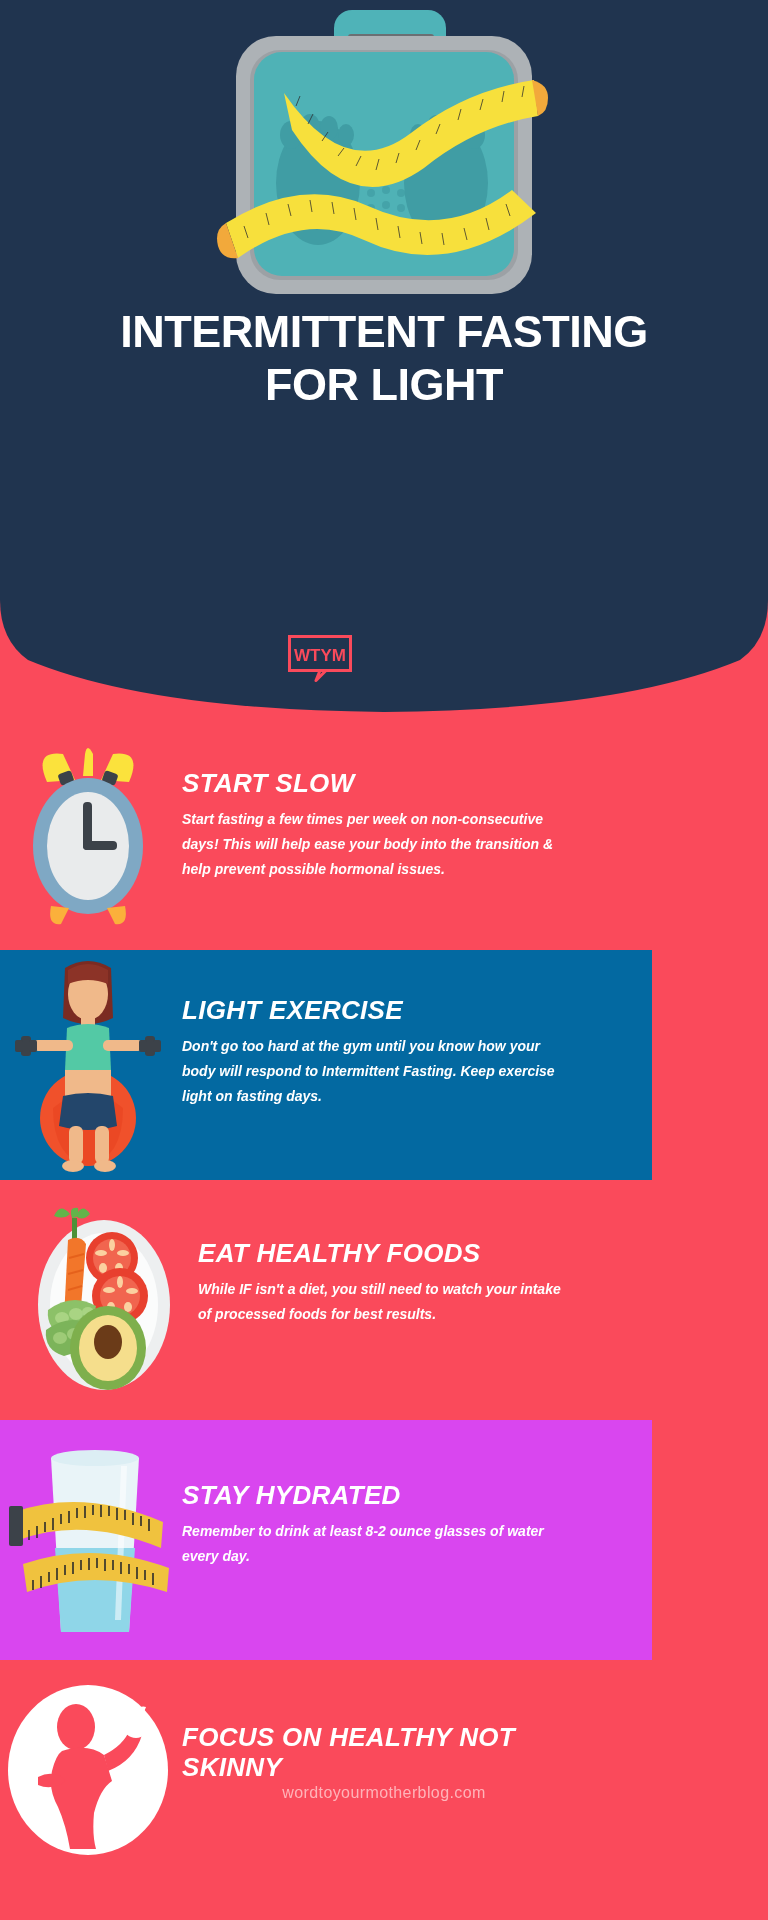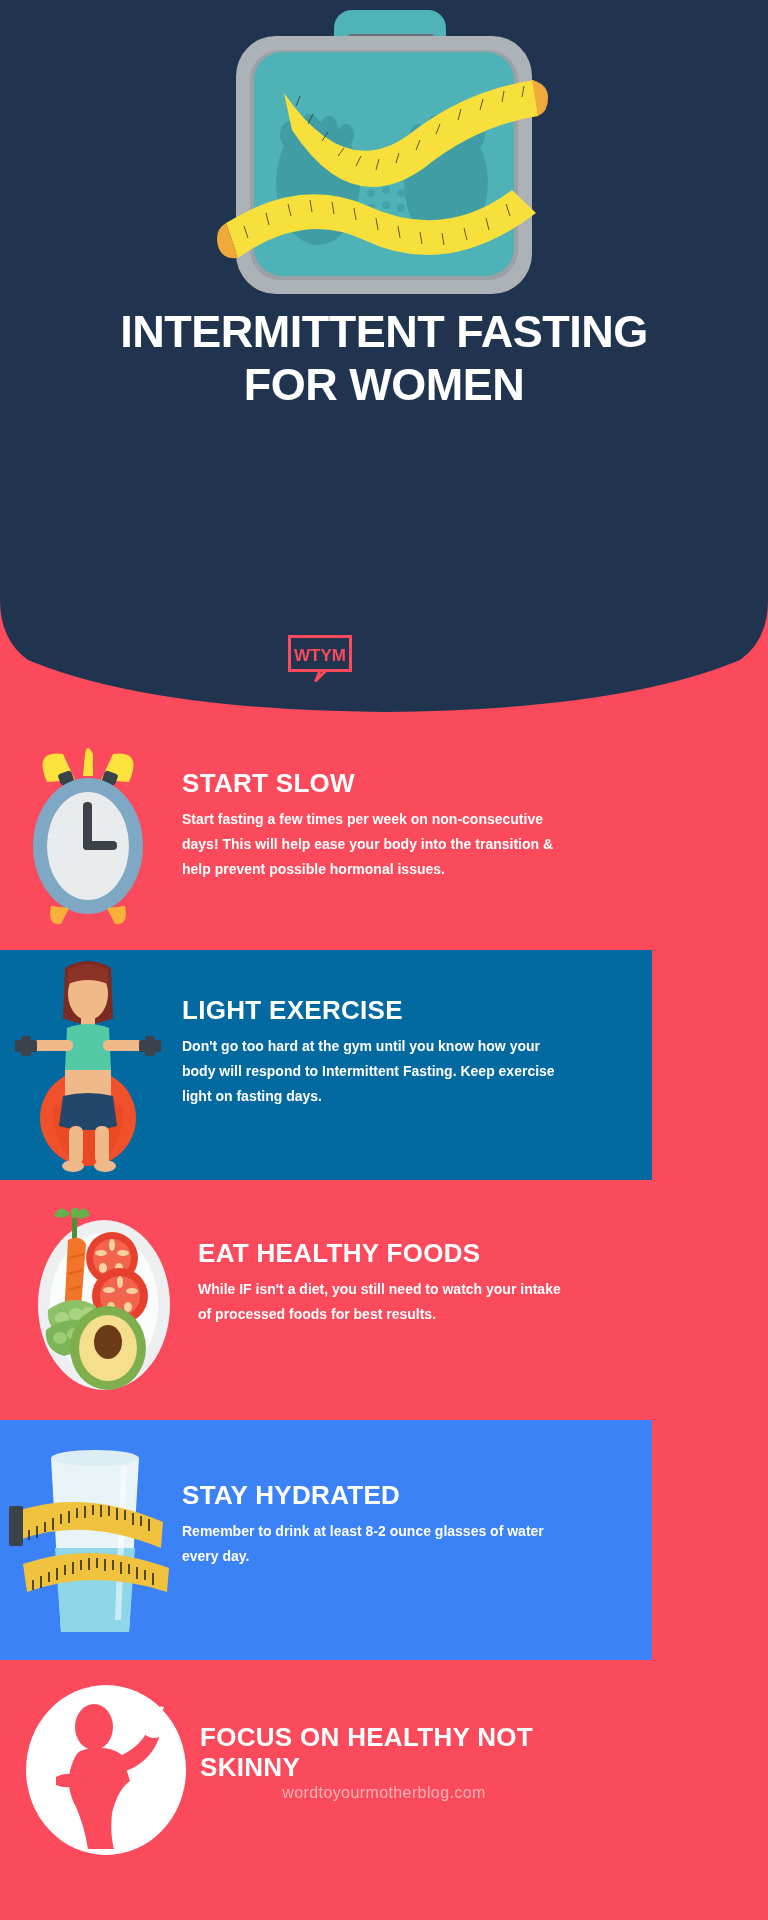--- a/index.html
+++ b/index.html
@@ -33,21 +33,21 @@
   .title-sub {
     color:#FFFFFF; font-size:29px; line-height:40px; font-weight:bold;
     margin-top:8px; letter-spacing:0.4px;
   }
   .wtym-logo {
     position:absolute; left:50%; top:635px; transform:translateX(-50%);
     width:64px; height:47px;
   }
 
   
-  .band { position:absolute; left:0; width:652px; overflow:hidden; }
+  .band { position:absolute; left:0; width:652px; overflow:hidden;font-style:italic; }
   .band .icon-wrap {
     position:absolute; left:0; top:0; width:176px; height:100%;
     display:flex; align-items:center; justify-content:center;
   }
   .band .text-wrap { position:absolute; left:182px; width:560px; }
   .tip-title {
     color:#FFFFFF; font-weight:bold; font-size:26px; line-height:30px;
     letter-spacing:0.3px;
   }
   .tip-body {
@@ -135,21 +135,21 @@
       <line x1="224" y1="224" x2="226" y2="236"></line>
         <line x1="246" y1="225" x2="248" y2="237"></line>
       <line x1="268" y1="220" x2="271" y2="232"></line>
         <line x1="290" y1="210" x2="293" y2="222"></line>
       <line x1="310" y1="196" x2="314" y2="208"></line>
     </g>
   </svg>
 
   <div class="title-block">
     <div class="title-main">INTERMITTENT FASTING</div>
-    <div class="title-main">FOR WOMEN</div>
+    <div class="title-main">FOR LIGHT</div>
   </div>
 
   <svg class="wtym-logo" viewBox="0 0 64 47">
     <rect x="1.5" y="1.5" width="61" height="34" fill="none" stroke="#FA4A5B" stroke-width="3"></rect>
     <path d="M32,35.5 L28,45.5 L38,35.5" fill="none" stroke="#FA4A5B" stroke-width="3" stroke-linejoin="round"></path>
     <text x="32" y="26" fill="#FA4A5B" font-family="Liberation Sans, sans-serif" font-size="17" font-weight="bold" text-anchor="middle">WTYM</text>
   </svg>
 </div>
 
 <div class="band" style="top:720px;height:230px;background:#FA4A5B;">
@@ -260,21 +260,21 @@
       <ellipse cx="84" cy="148" rx="29" ry="33" fill="#F5DE8C"></ellipse>
       <ellipse cx="84" cy="142" rx="14" ry="17" fill="#6B3B18"></ellipse>
     </svg>
   </div>
   <div class="text-wrap" style="top:58px;">
     <div class="tip-title">EAT HEALTHY FOODS</div>
     <div class="tip-body">While IF isn't a diet, you still need to watch your intake of processed foods for best results.</div>
   </div>
 </div>
 
-<div class="band" style="top:1420px;height:240px;background:#3b82f6;">
+<div class="band" style="top:1420px;height:240px;background:#d946ef;">
   <div class="icon-wrap">
     <svg width="170" height="200" viewBox="0 0 170 200">
       <path d="M48,18 L136,18 L126,192 L58,192 Z" fill="#E9F4F8"></path>
       <path d="M52,108 L132,108 L126,192 L58,192 Z" fill="#8FD6E8"></path>
       <ellipse cx="92" cy="18" rx="44" ry="8" fill="#DCEEF4"></ellipse>
       <path d="M118,26 L124,26 L118,180 L112,180 Z" fill="#FFFFFF" opacity="0.55"></path>
       <path d="M12,72 Q80,48 160,82 L158,108 Q80,76 16,100 Z" fill="#F0C23E"></path>
       <rect x="6" y="66" width="14" height="40" rx="2" fill="#3C4249"></rect>
       <g stroke="#2B2B2B" stroke-width="1.6">
         <line x1="26" y1="90" x2="26" y2="100"></line>
@@ -314,21 +314,21 @@
           <line x1="150" y1="133" x2="150" y2="145"></line>
       </g>
     </svg>
   </div>
   <div class="text-wrap" style="top:60px;">
     <div class="tip-title">STAY HYDRATED</div>
     <div class="tip-body">Remember to drink at least 8-2 ounce glasses of water every day.</div>
   </div>
 </div>
 
-<div class="band" style="top:1660px;height:260px;background:#FA4A5B;margin-left:18px;">
+<div class="band" style="top:1660px;height:260px;background:#FA4A5B;">
   <div class="icon-wrap" style="height:180px;top:20px;">
     <svg width="160" height="170" viewBox="0 0 160 170">
       <ellipse cx="80" cy="85" rx="80" ry="85" fill="#FFFFFF"></ellipse>
       <g fill="#FA4A5B">
         <ellipse cx="68" cy="42" rx="19" ry="23"></ellipse>
         <path d="M54,66 Q80,58 96,70 L104,96 Q92,104 86,128 Q84,150 88,164 L62,164
                  Q58,140 50,122 Q40,104 44,86 Q48,70 54,66Z"></path>
         <path d="M96,70 Q116,60 122,44 L134,50 Q126,76 100,86 Z"></path>
         <path d="M30,92 Q46,84 58,96 Q44,106 30,100 Z"></path>
       </g>

